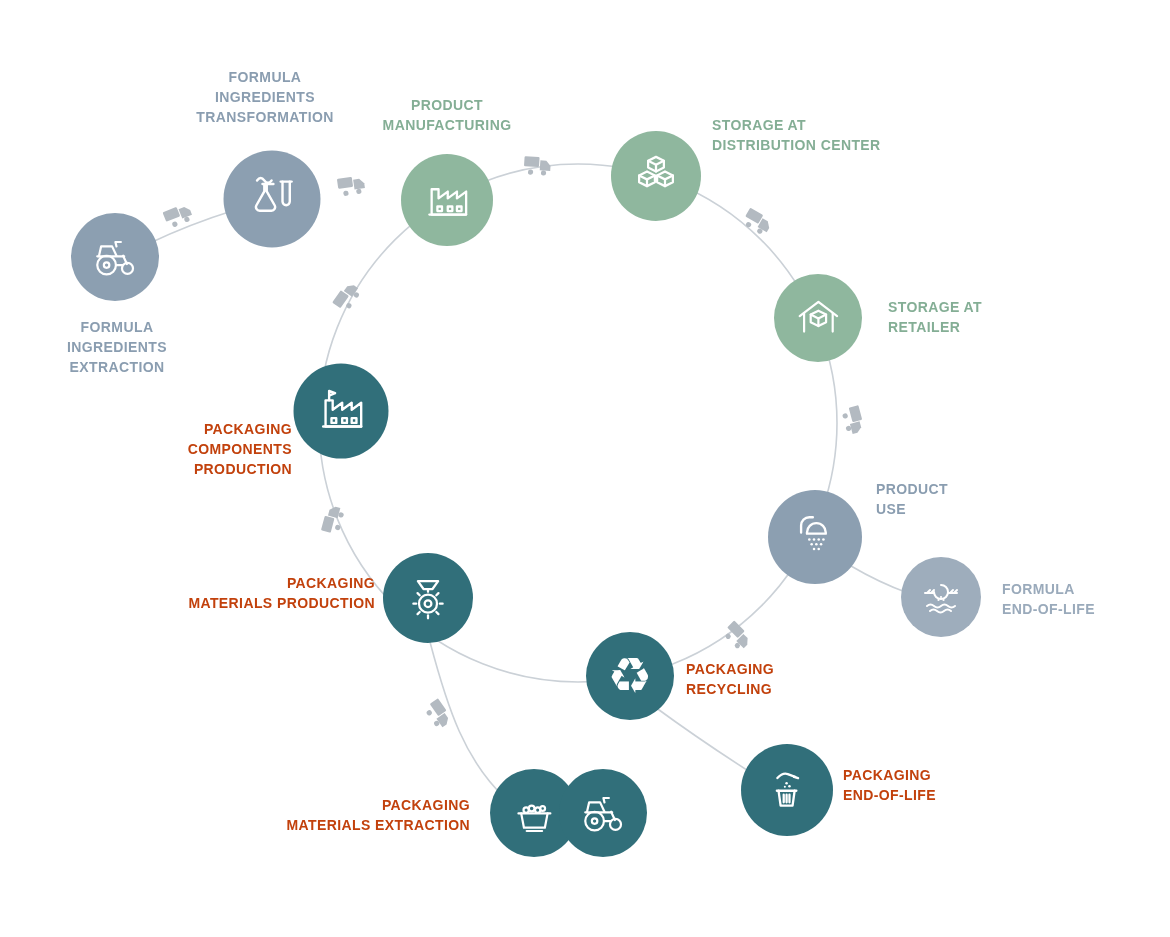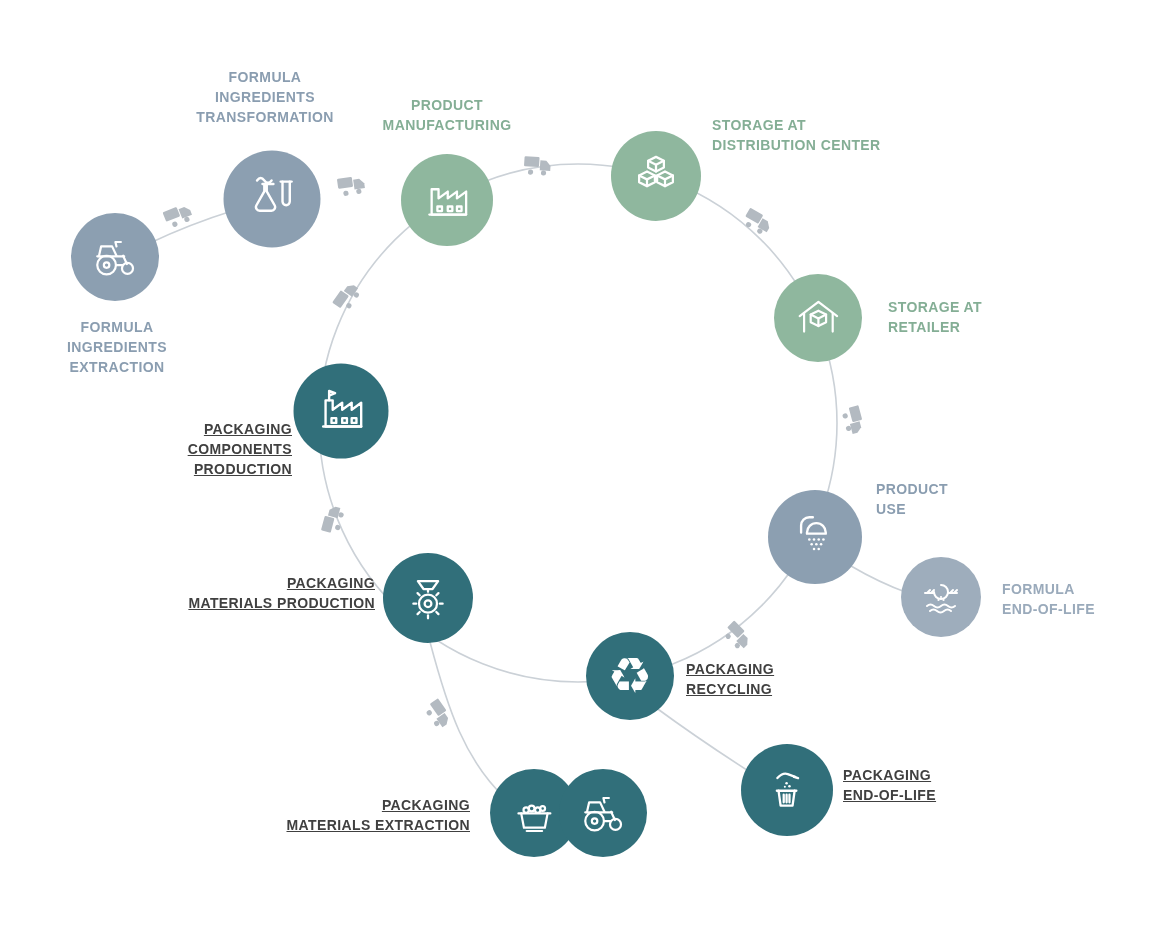--- a/index.html
+++ b/index.html
@@ -8,21 +8,21 @@
   .node{position:absolute;border-radius:50%;display:flex;align-items:center;justify-content:center;transform:translate(-50%,-50%);}
   .c-bg{background:#8C9FB1;}
   .c-green{background:#8FB79E;}
   .c-teal{background:#316F7A;}
   .c-light{background:#9EADBC;}
   .ic{width:60%;height:60%;stroke:#fff;fill:none;stroke-width:2;stroke-linecap:round;stroke-linejoin:round;}
   .glyph{color:#fff;font-family:"DejaVu Sans",sans-serif;font-size:50px;line-height:1;}
   .label{position:absolute;font-weight:700;font-size:14px;line-height:1.42;letter-spacing:.4px;white-space:pre-line;}
   .t-bg{color:#8A9DB0;}
   .t-green{color:#84AE95;}
-  .t-teal{color:#404040;text-decoration:underline;}
+  .t-teal{color:#c2410c;}
   .t-light{color:#9AAABB;}
 </style>
 </head>
 <body>
 
 <div class="canvas">
 
   <svg class="bg" viewBox="0 0 1170 937">
     <defs>
       <g id="truckSym" fill="#B3BAC1" stroke="none">

